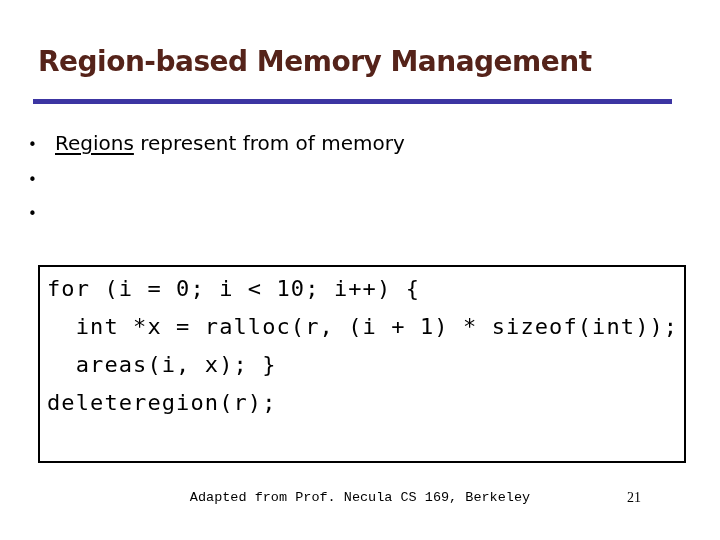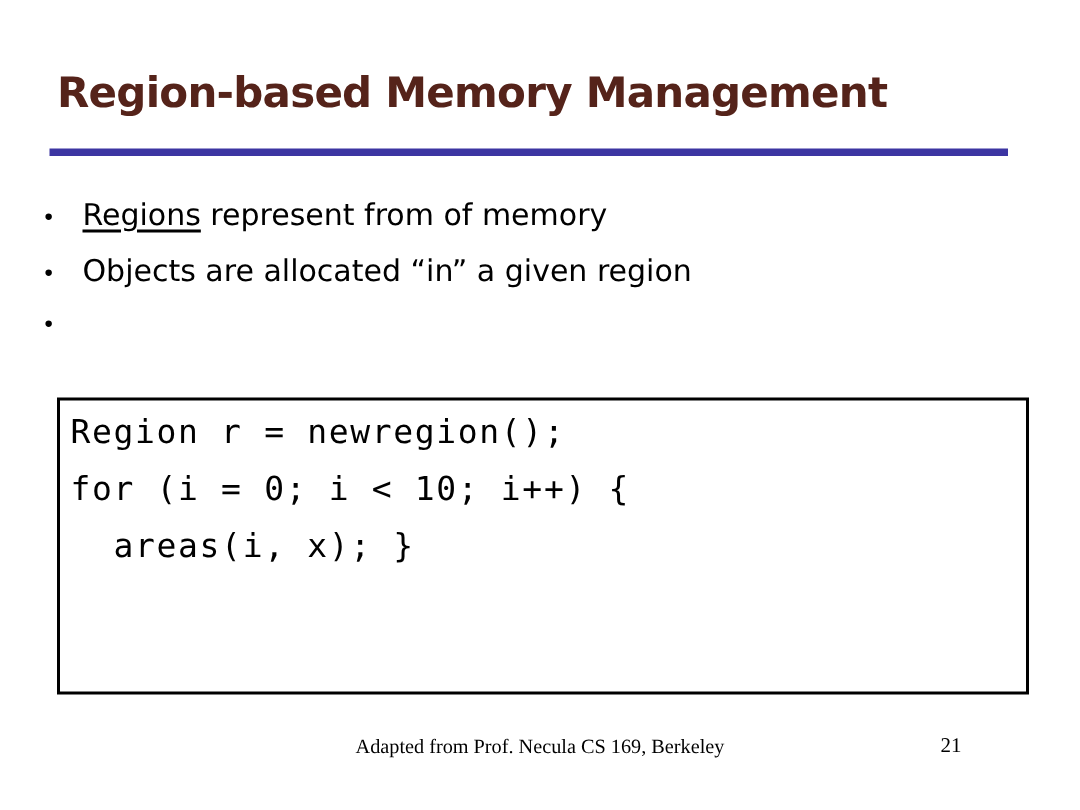--- a/index.html
+++ b/index.html
@@ -73,21 +73,21 @@
   .code-line {
     white-space: pre;
     line-height: 38px;
     height: 38px;
   }
   .footer {
     position: absolute;
     left: 0; top: 490px;
     width: 720px;
     text-align: center;
-    font-family: Liberation Serif, serif;
+    font-family: Liberation Mono, monospace;
     font-size: 13.5px;
     color: #000000;
   }
   .pagenum {
     position: absolute;
     left: 627px; top: 490px;
     font-family: "Liberation Serif", serif;
     font-size: 14px;
     color: #000000;
   }
@@ -101,30 +101,30 @@
 
   <div class="rule"></div>
 
   <ul class="bullets">
     <li>
       <span class="marker">•</span>
       <span class="btext"><span class="u">Regions</span><span> represent from of memory</span></span>
     </li>
     <li>
       <span class="marker">•</span>
-      <span class="btext"><span class="u"></span><span>Objects are allocated “in” a given region</span></span>
     </li>
     <li>
       <span class="marker">•</span>
     </li>
   </ul>
 
   <div class="codebox">
-    <div class="code-line">Region r = newregion();</div>
     <div class="code-line">for (i = 0; i &lt; 10; i++) {</div>
+    <div class="code-line">  int *x = ralloc(r, (i + 1) * sizeof(int));</div>
     <div class="code-line">  areas(i, x); }</div>
+    <div class="code-line">deleteregion(r);</div>
   </div>
 
   <div class="footer">Adapted from Prof. Necula CS 169, Berkeley</div>
 
   <div class="pagenum">21</div>
 
 </div>
 
 </body></html>

